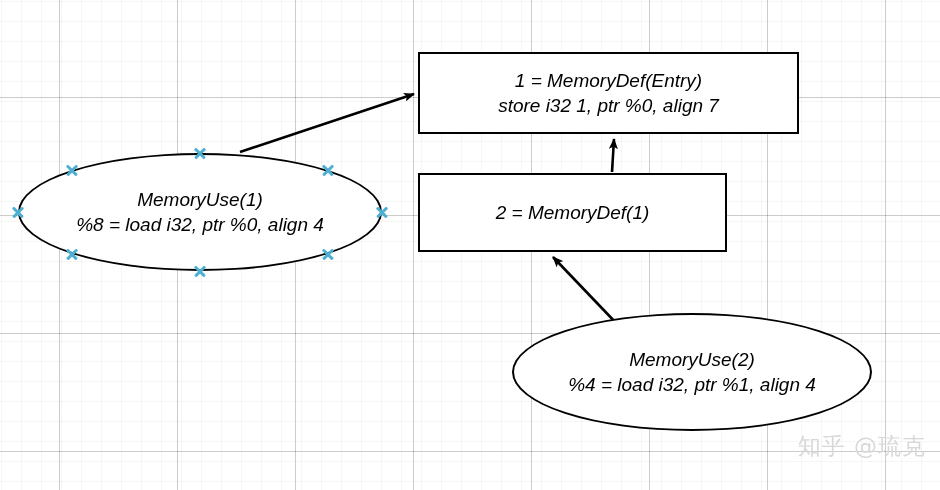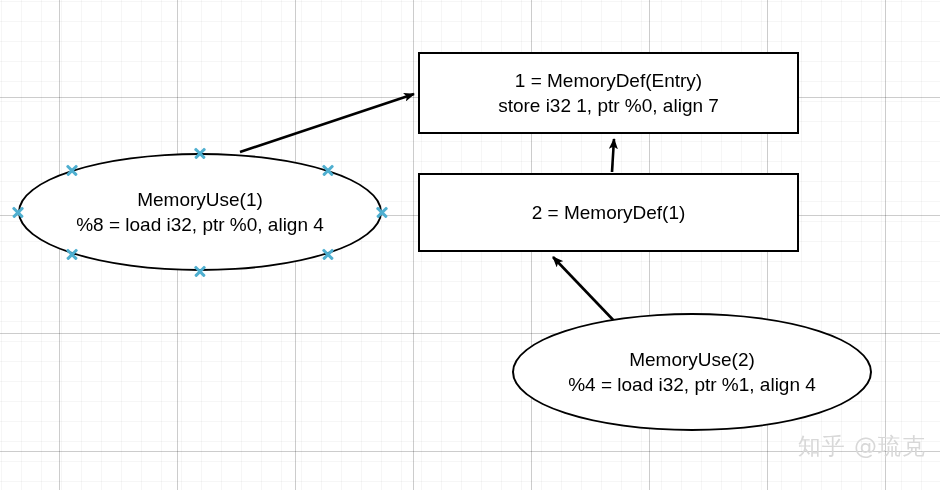--- a/index.html
+++ b/index.html
@@ -47,20 +47,21 @@
   .node.box {
     border: 2.5px solid #000000;
   }
   .node.ellipse {
     border: 2.5px solid #000000;
     border-radius: 50%;
     background: #ffffff;
   }
   .node .line1, .node .line2 {
     display: block;
+    font-style: italic;
   }
   svg.edges {
     position: absolute;
     left: 0; top: 0;
     width: 940px;
     height: 490px;
     overflow: visible;
     pointer-events: none;
   }
   .handle {
@@ -114,21 +115,21 @@
   <div class="node ellipse" style="left:18px; top:153px; width:364px; height:118px;">
     <span class="line1">MemoryUse(1)</span>
     <span class="line2">%8 = load i32, ptr %0, align 4</span>
   </div>
 
   <div class="node box" style="left:418px; top:52px; width:381px; height:82px;">
     <span class="line1">1 = MemoryDef(Entry)</span>
     <span class="line2">store i32 1, ptr %0, align 7</span>
   </div>
 
-  <div class="node box" style="left:418px; top:173px; width:381px; height:79px;">
+  <div class="node box" style="left:418px; top:173px; width:309px; height:79px;">
     <span class="line1">2 = MemoryDef(1)</span>
   </div>
 
   <div class="node ellipse" style="left:512px; top:313px; width:360px; height:118px;">
     <span class="line1">MemoryUse(2)</span>
     <span class="line2">%4 = load i32, ptr %1, align 4</span>
   </div>
 
   <div class="handle" style="left:72px;  top:170px;"></div>
   <div class="handle" style="left:200px; top:153px;"></div>

